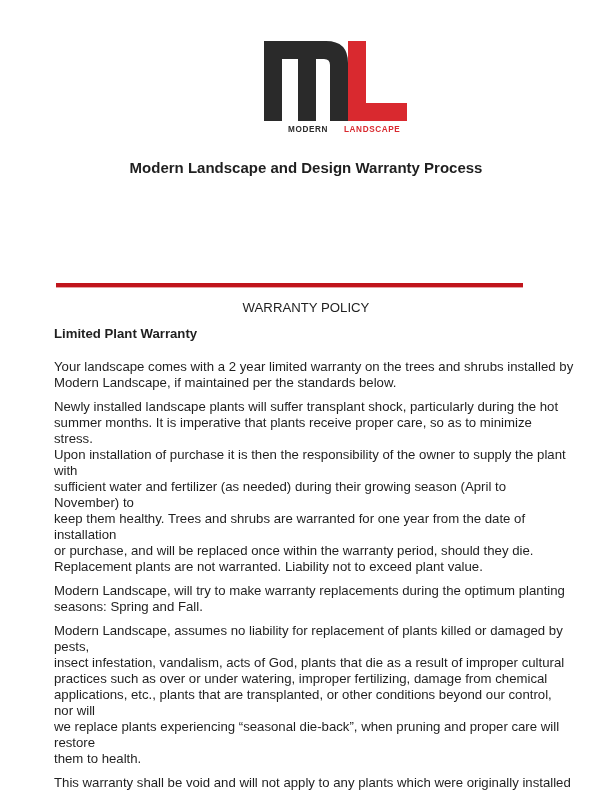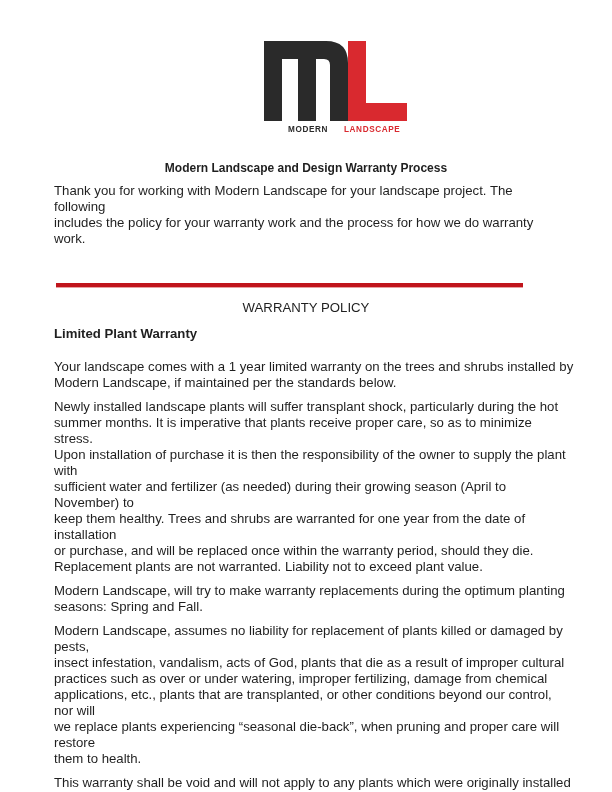--- a/index.html
+++ b/index.html
@@ -29,21 +29,21 @@
       left: 54px;
       top: 160px;
       width: 512px;
       font-size: 13.2px;
       line-height: 16px;
     }
     .doc-title {
       text-align: center;
       font-weight: bold;
       margin: 0 0 7px 0;
-      font-size: 12px;
+      font-size: 15px;
       width: 504px;
     }
     p {
       margin: 0 0 8px 0;
       white-space: pre-line;
     }
     .rule {
       position: absolute;
       left: 56px;
       top: 283px;
@@ -85,31 +85,29 @@
 
     <path d="M84 0 H102 V62 H143 V80 H84 Z" fill="#d9292f"></path>
 
     <text x="24" y="91" font-family="Liberation Sans, sans-serif" font-size="8.2" font-weight="bold" letter-spacing="0.6" fill="#2a2a2a">MODERN</text>
     <text x="80" y="91" font-family="Liberation Sans, sans-serif" font-size="8.2" font-weight="bold" letter-spacing="0.6" fill="#d9292f">LANDSCAPE</text>
   </svg>
 </div>
 
 <div class="page">
   <div class="doc-title">Modern Landscape and Design Warranty Process</div>
-  <p>Thank you for working with Modern Landscape for your landscape project. The following
-includes the policy for your warranty work and the process for how we do warranty work.</p>
 </div>
 
 <div class="rule"></div>
 
 <div class="section-title">WARRANTY POLICY</div>
 
 <div class="body2">
   <div class="subhead">Limited Plant Warranty</div>
-  <p>Your landscape comes with a 1 year limited warranty on the trees and shrubs installed by
+  <p>Your landscape comes with a 2 year limited warranty on the trees and shrubs installed by
 Modern Landscape, if maintained per the standards below.</p>
   <p>Newly installed landscape plants will suffer transplant shock, particularly during the hot
 summer months. It is imperative that plants receive proper care, so as to minimize stress.
 Upon installation of purchase it is then the responsibility of the owner to supply the plant with
 sufficient water and fertilizer (as needed) during their growing season (April to November) to
 keep them healthy. Trees and shrubs are warranted for one year from the date of installation
 or purchase, and will be replaced once within the warranty period, should they die.
 Replacement plants are not warranted. Liability not to exceed plant value.</p>
   <p>Modern Landscape, will try to make warranty replacements during the optimum planting
 seasons: Spring and Fall.</p>

